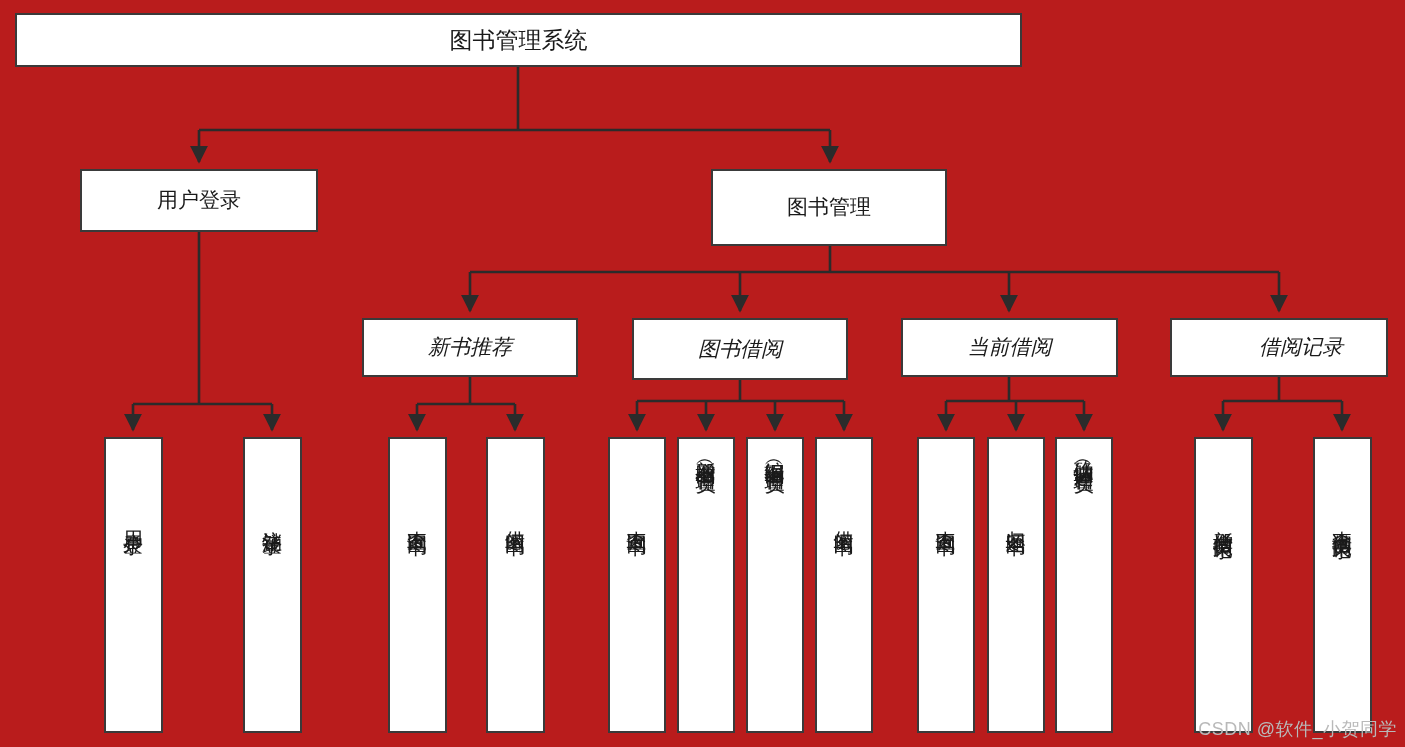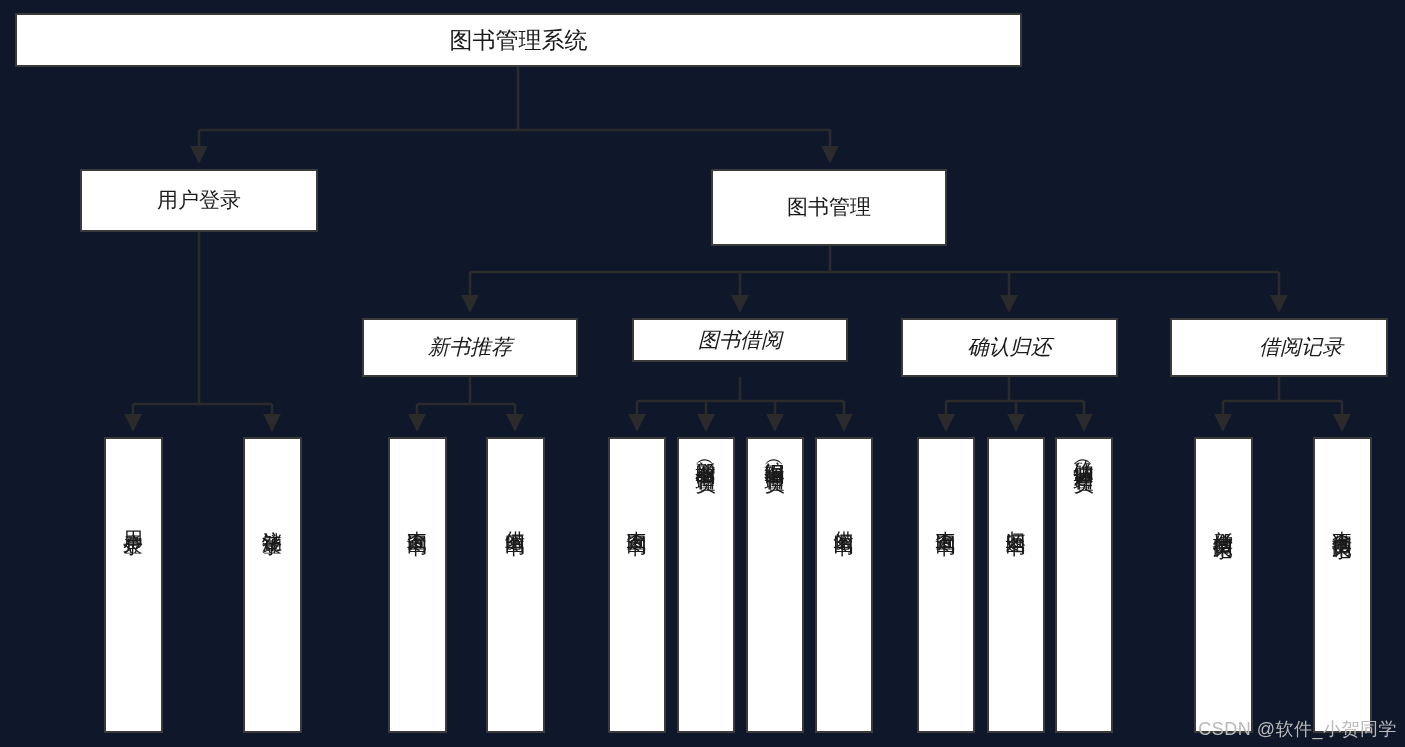--- a/index.html
+++ b/index.html
@@ -1,17 +1,17 @@
 <!DOCTYPE html>
 <html><head>
 <meta charset="utf-8">
 <style>
   html,body{margin:0;padding:0;background:#ffffff;}
   body{width:1405px;height:747px;font-family:"Liberation Sans","DejaVu Sans",sans-serif;overflow:hidden;}
-  #stage{position:relative;width:1405px;height:747px;background:#0f172a;}
+  #stage{position:relative;width:1405px;height:747px;background:#b91c1c;}
   svg#wires{position:absolute;left:0;top:0;width:1405px;height:747px;pointer-events:none;}
 
   .node{position:absolute;box-sizing:border-box;background:#ffffff;
         border:2px solid #3a3a3a;display:flex;align-items:center;justify-content:center;
         color:#1a1a1a;z-index:2;}
   .node .lbl{display:block;text-align:center;line-height:1.05;white-space:nowrap;}
 
   .node.root{font-size:23px;}
   .node.l2{font-size:21px;}
   .node.l3{font-size:21px;font-style:italic;}
@@ -92,25 +92,25 @@
   <div class="node l2" id="n-l2-0" style="left: 80px; top: 169px; width: 238px; height: 63px;">
     <span class="lbl">用户登录</span>
   </div>
   <div class="node l2" id="n-l2-1" style="left: 711px; top: 169px; width: 236px; height: 77px;">
     <span class="lbl">图书管理</span>
   </div>
 
   <div class="node l3" id="n-l3-0" style="left: 362px; top: 318px; width: 216px; height: 59px;">
     <span class="lbl">新书推荐</span>
   </div>
-  <div class="node l3" id="n-l3-1" style="left: 632px; top: 318px; width: 216px; height: 44px;">
+  <div class="node l3" id="n-l3-1" style="left: 632px; top: 318px; width: 216px; height: 62px;">
     <span class="lbl">图书借阅</span>
   </div>
   <div class="node l3" id="n-l3-2" style="left: 901px; top: 318px; width: 217px; height: 59px;">
-    <span class="lbl">确认归还</span>
+    <span class="lbl">当前借阅</span>
   </div>
   <div class="node l3" id="n-l3-3" style="left: 1170px; top: 318px; width: 218px; height: 59px; padding-left: 44px;">
     <span class="lbl">借阅记录</span>
   </div>
 
   <div class="node leaf mid" id="n-lf-0" style="left: 104px; top: 437px; width: 59px; height: 296px;">
     <span class="lbl">用户登录</span>
   </div>
   <div class="node leaf mid" id="n-lf-1" style="left: 243px; top: 437px; width: 59px; height: 296px;">
     <span class="lbl">注销登录</span>

